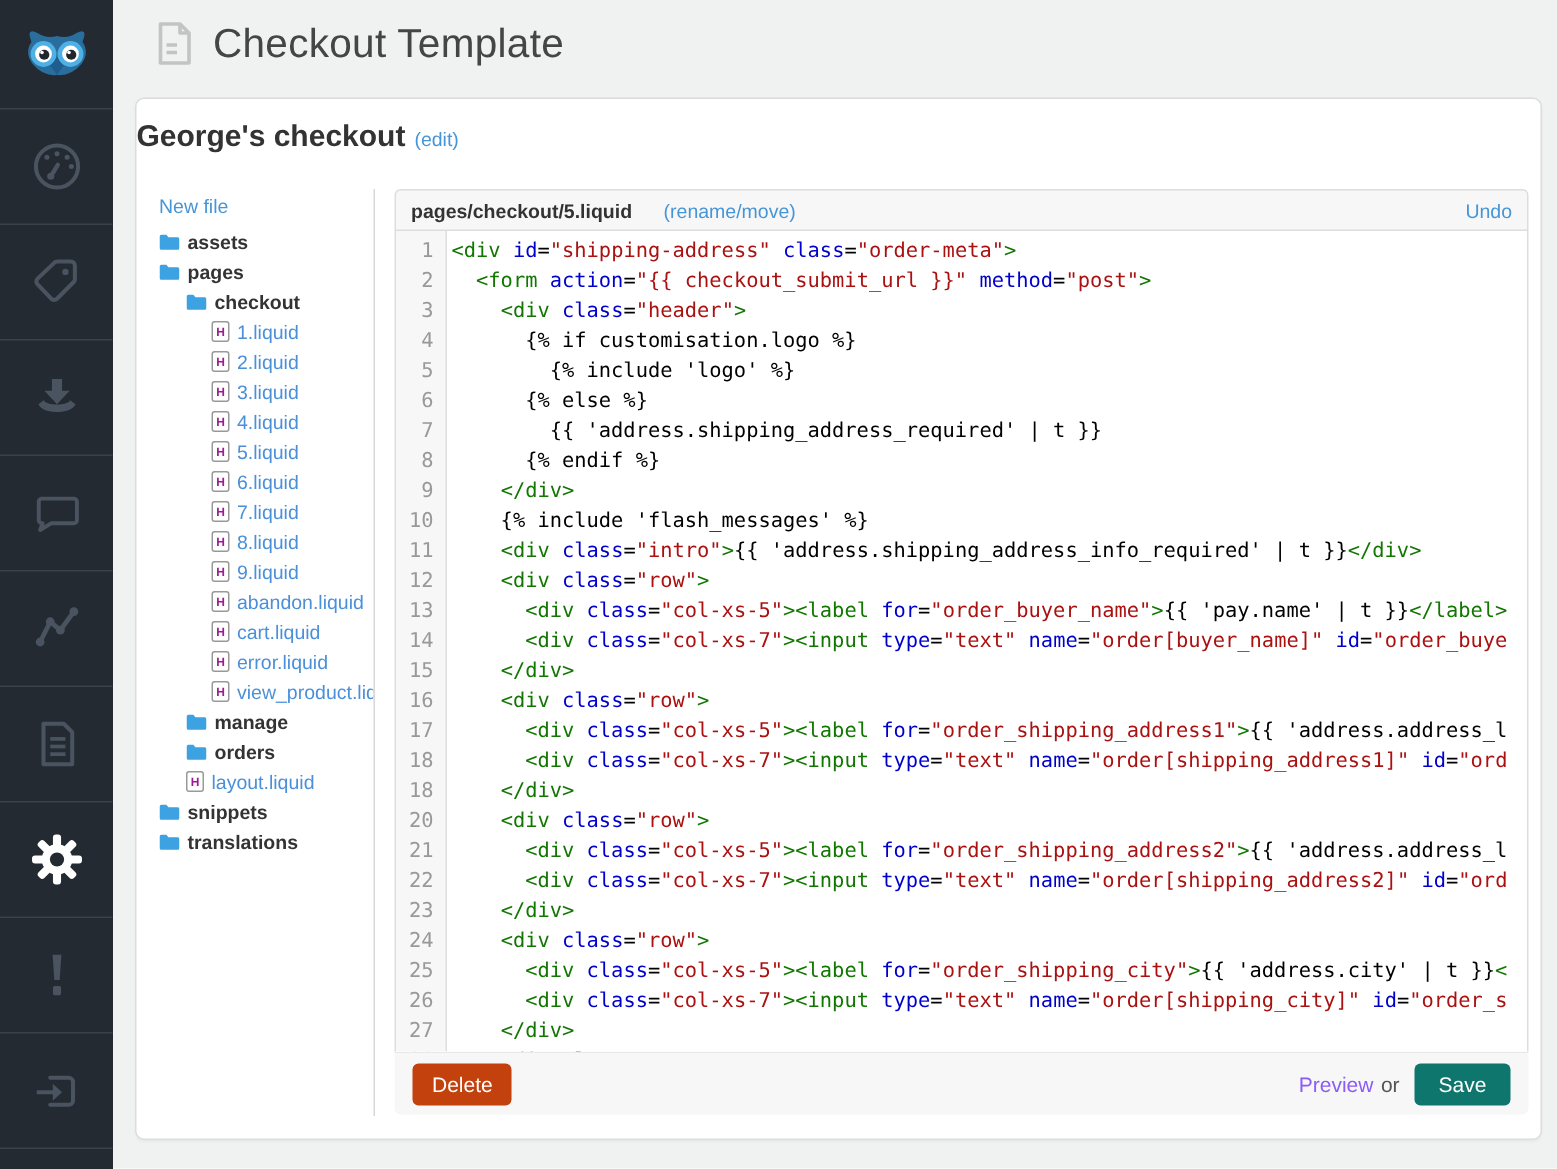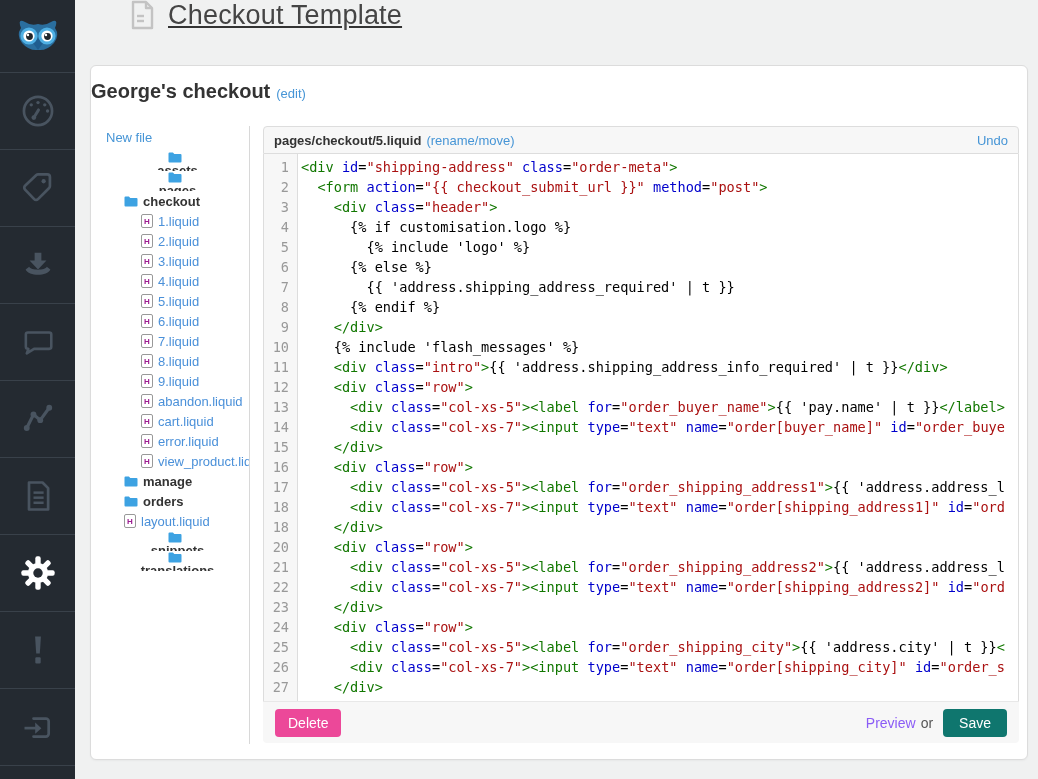--- a/index.html
+++ b/index.html
@@ -9,68 +9,68 @@
   
   .sidebar { position:fixed; left:0; top:0; width:75px; height:779px; background:#242a31; z-index:5; }
   .nav-cell { height:77px; display:flex; align-items:center; justify-content:center; border-bottom:1px solid #39414a; cursor:pointer; }
   .nav-cell.logo-cell { height:73px; }
   .nav-cell .icon { display:flex; align-items:center; justify-content:center; color:#495460; }
   .nav-cell.active .icon { color:#ffffff; }
   .nav-cell svg { display:block; }
 
   
   .main { margin-left:75px; }
-  .topbar { display:flex; height:58px; padding-left:55px; gap:13px;text-decoration:underline; }
+  .topbar { display:flex; align-items:center; height:58px; padding-left:29px; gap:13px; }
   .topbar h1 { font-size:27px; font-weight:400; color:#454545; letter-spacing:0.2px; }
   .doc-page-icon { color:#c3c3c3; display:flex; }
 
   
   .card { position:absolute; left:90px; top:65px; width:938px; height:695px; background:#fff;
           border:1px solid #dcdcdc; border-radius:6px; box-shadow:0 1px 2px rgba(0,0,0,0.04); }
   .card-head { position:absolute; left:0; top:14px; display:flex; align-items:baseline; gap:6px; }
   .card-head h2 { font-size:20px; font-weight:bold; color:#333; }
   .card-head a { font-size:13px; color:#4695d6; text-decoration:none; cursor:pointer; }
 
   
   .tree { position:absolute; left:15px; top:62px; width:143px; height:616px; border-right:0; font-size:13px; }
   .tree-divider { position:absolute; left:158px; top:60px; height:618px; width:1px; background:#d8d8d8; }
   .newfile { display:block; height:20px; line-height:20px; color:#4695d6; text-decoration:none; margin-bottom:3px; cursor:pointer; }
   .tree-row { display:flex; align-items:center; height:20px; white-space:nowrap; overflow:hidden; cursor:pointer; }
   .tree-row .ticon { flex:0 0 auto; display:flex; margin-right:5px; }
   .tree-row.folder .tlabel { font-weight:bold; color:#333; }
   .tree-row.file .tlabel { color:#4a90d9; }
-  .lvl1 { padding-left:0;flex-direction:column; } .lvl2 { padding-left:18px; } .lvl3 { padding-left:35px; }
+  .lvl1 { padding-left:0; } .lvl2 { padding-left:18px; } .lvl3 { padding-left:35px; }
   .hfile { width:12px; height:14px; border:1px solid #999; border-radius:2px; background:#fff;
            font-size:8px; font-weight:bold; color:#9b1b90; display:flex; align-items:center; justify-content:center; }
 
   
   .editor { position:absolute; left:172px; top:60px; width:756px; height:617px; display:flex; flex-direction:column; }
   .ed-head { height:28px; flex:0 0 28px; background:#f7f7f7; border:1px solid #ddd; border-radius:4px 4px 0 0;
-             display:flex; align-items:center; padding:0 10px; gap:5px; font-size:13px; }
+             display:flex; align-items:center; padding:0 10px; gap:21px; font-size:13px; }
   .ed-head .path { font-weight:bold; color:#333; }
   .ed-head a { color:#4695d6; text-decoration:none; cursor:pointer; }
   .spacer { flex:1; }
 
   .code { position:relative; flex:1 1 auto; overflow:hidden; background:#fff;
           border-left:1px solid #ddd; border-right:1px solid #ddd; padding-top:3px;
           font-family:"DejaVu Sans Mono", monospace; font-size:13.6px; }
   .code::before { content:""; position:absolute; left:0; top:0; bottom:0; width:33px;
                   background:#f7f7f7; border-right:1px solid #ddd; }
   .cl { position:relative; display:flex; height:20px; line-height:20px; }
   .ln { flex:0 0 33px; width:33px; text-align:right; padding-right:8px; color:#999; }
   .lc { white-space:pre; overflow:hidden; padding-left:4px; color:#000; }
   .tok-t { color:#117700; }
   .tok-a { color:#0000cc; }
   .tok-s { color:#aa1111; }
 
   .ed-foot { flex:0 0 42px; background:#f7f7f7; border-top:1px solid #e8e8e8; border-radius:0 0 4px 4px;
              display:flex; align-items:center; padding:0 12px; font-size:14px; }
   .btn { border:none; border-radius:4px; color:#fff; font-size:14px; padding:6px 13px; cursor:pointer;
          font-family:"Liberation Sans", sans-serif; }
-  .btn-danger { background:#ec4899; }
+  .btn-danger { background:#c2410c; }
   .btn-primary { background:#0f766e; padding:6px 16px; }
   .ed-foot a { color:#8b5cf6; text-decoration:none; margin-right:5px; cursor:pointer; }
   .ed-foot .or { color:#555; margin-right:10px; }
 </style>
 </head>
 <body>
 
 <aside class="sidebar" id="sidebar">
     <div class="nav-cell logo-cell">
       <span class="icon">

